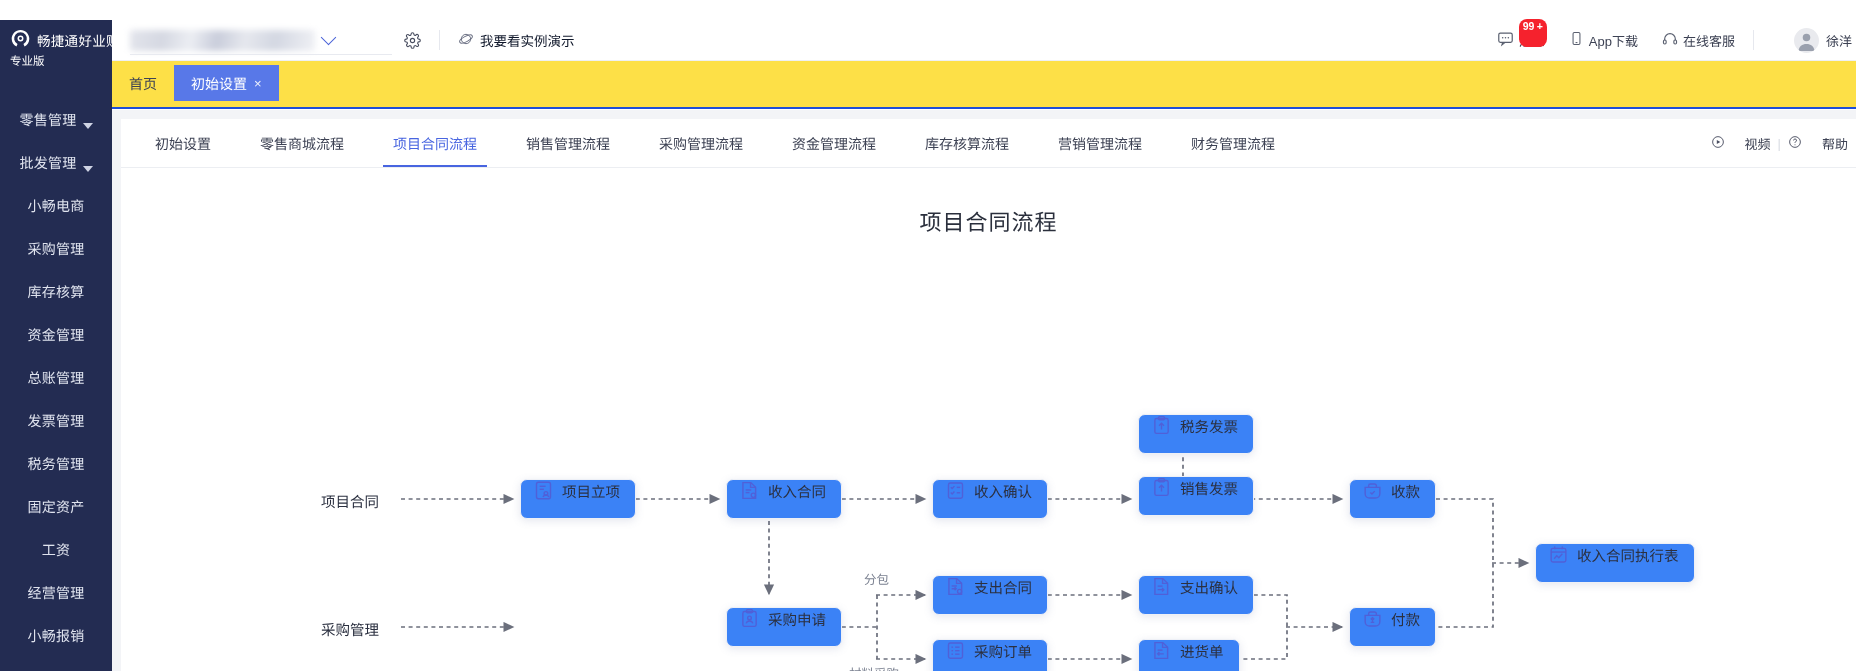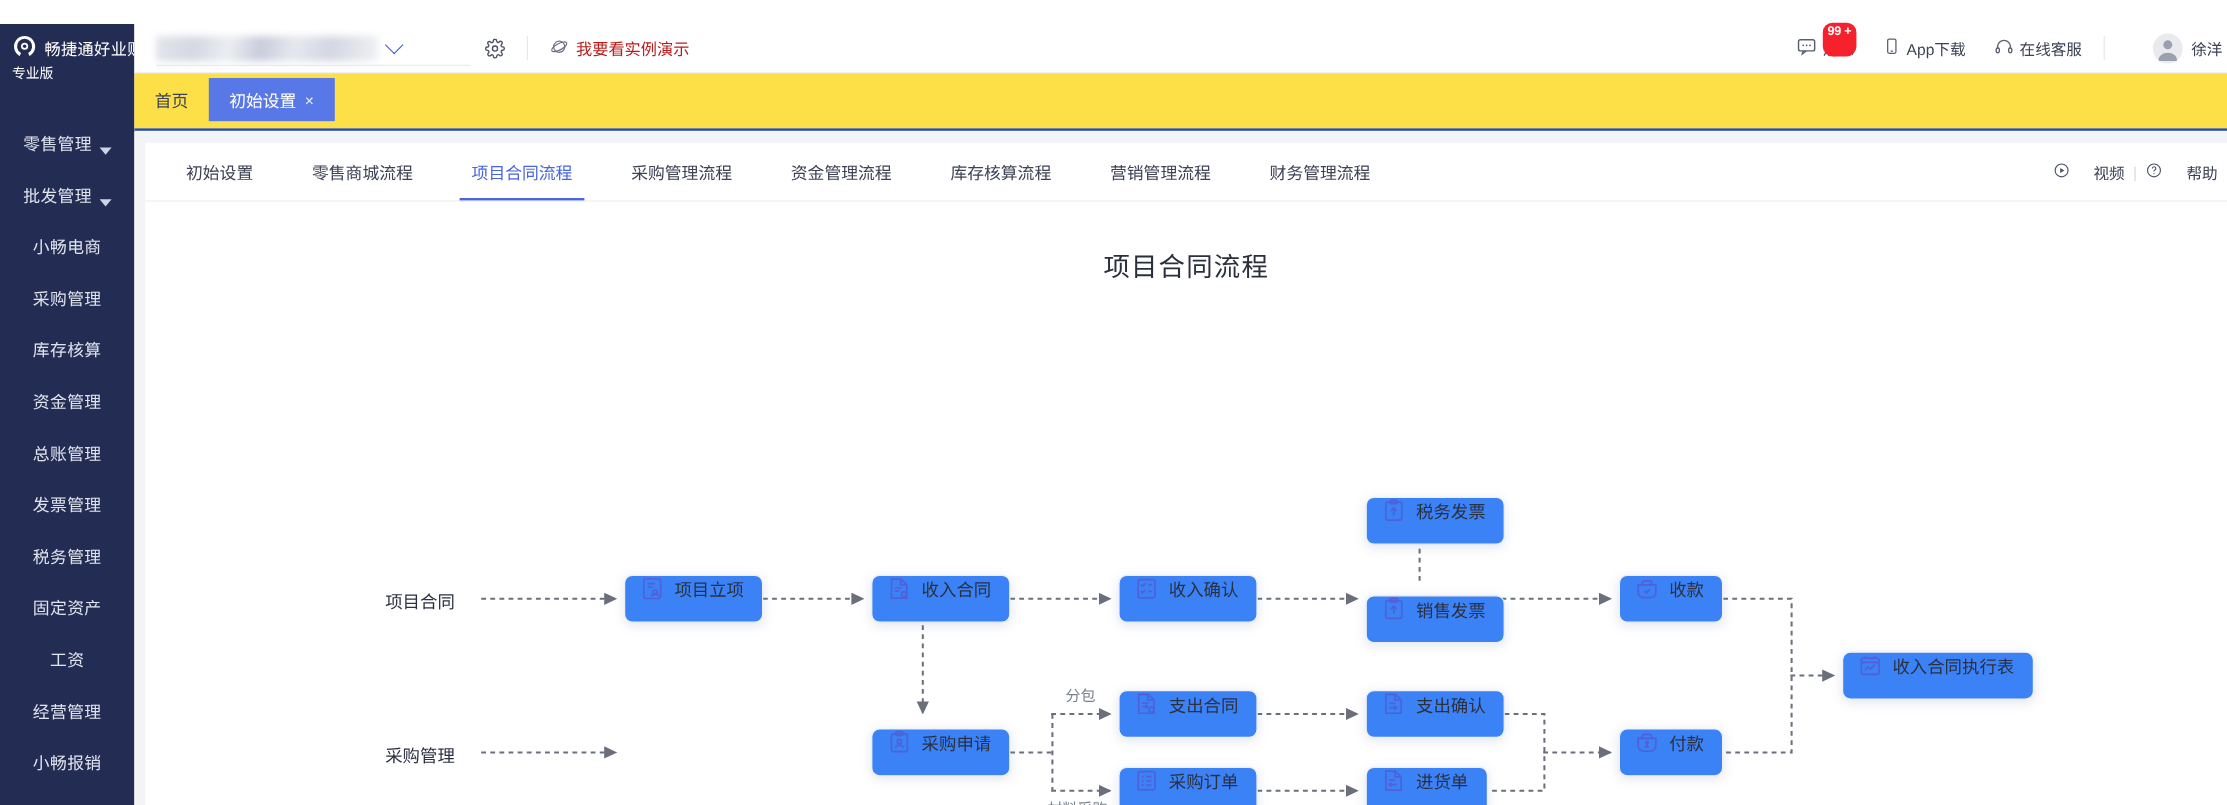--- a/index.html
+++ b/index.html
@@ -56,21 +56,21 @@
   }
   .chev {
     width: 11px; height: 11px; border-right: 1.6px solid #4a63d8;
     border-bottom: 1.6px solid #4a63d8; transform: rotate(45deg);
     margin-left: 8px; margin-top: -5px;
   }
   .gear-btn { margin-left: 22px; cursor: pointer; display: flex; align-items: center; }
   .vdiv { width: 1px; height: 20px; background: #e6e8ee; margin: 0 18px; }
   .demo-link {
     display: flex; align-items: center; gap: 6px; font-size: 13.5px;
-    color: #b91c1c; cursor: pointer; white-space: nowrap;
+    color: #0f172a; cursor: pointer; white-space: nowrap;
   }
   .top-right {
     margin-left: auto; display: flex; align-items: center; gap: 0; padding-right: 4px;
   }
   .tr-item {
     display: flex; align-items: center; gap: 5px; font-size: 13px;
     color: #3d4254; cursor: pointer; margin-left: 24px; position: relative;
     white-space: nowrap;
   }
   .badge {
@@ -141,21 +141,21 @@
     position: absolute; height: 40px; display: flex; align-items: flex-start;
     gap: 8px; padding: 0 15px 0 12px; background: #3b82f6; border: 1px solid #eef0f6;
     border-radius: 7px; box-shadow: 0 2px 9px rgba(99,110,160,.17);
     font-size: 14.5px; color: #2b3040; white-space: nowrap; cursor: pointer;
   }
   .node .nicon { width: 21px; height: 21px; flex: 0 0 auto; display:block; }
   .rowlabel {
     position: absolute; font-size: 14.5px; color: #2b3040; white-space: nowrap;
   }
   .edgelabel {
-    position: absolute; font-size: 12.5px; color: #7a8090; white-space: nowrap; margin-left: 24px;
+    position: absolute; font-size: 12.5px; color: #7a8090; white-space: nowrap;
   }
 </style>
 </head>
 <body>
 
 <div class="app">
 
   <aside class="sidebar">
     <div class="brand">
       <div class="brand-row">
@@ -301,20 +301,23 @@
         <div class="subtab">
             <span>初始设置</span>
           </div>
         <div class="subtab">
             <span>零售商城流程</span>
           </div>
         <div class="subtab active">
             <span>项目合同流程</span>
           </div>
         <div class="subtab">
+            <span>销售管理流程</span>
+          </div>
+        <div class="subtab">
             <span>采购管理流程</span>
           </div>
         <div class="subtab">
             <span>资金管理流程</span>
           </div>
         <div class="subtab">
             <span>库存核算流程</span>
           </div>
         <div class="subtab">
             <span>营销管理流程</span>
@@ -437,21 +440,21 @@
         <div class="node" style="left:1017px; top:168px;">
           <svg class="nicon" viewBox="0 0 24 24" fill="none" stroke="#5060d8" stroke-width="1.6">
             <rect x="4.4" y="4" width="15.2" height="17" rx="2"></rect>
             <rect x="8.6" y="1.9" width="6.8" height="3.6" rx="1.2"></rect>
             <path d="M12 16.6V9.6"></path>
               <path d="M9.2 12.2L12 9.4l2.8 2.8"></path>
           </svg>
           <span>税务发票</span>
         </div>
 
-        <div class="node" style="left:1017px; top:250px;">
+        <div class="node" style="left:1017px; top:230px;">
           <svg class="nicon" viewBox="0 0 24 24" fill="none" stroke="#5060d8" stroke-width="1.6">
             <rect x="4.4" y="4" width="15.2" height="17" rx="2"></rect>
             <rect x="8.6" y="1.9" width="6.8" height="3.6" rx="1.2"></rect>
             <path d="M12 16.6V9.6"></path>
               <path d="M9.2 12.2L12 9.4l2.8 2.8"></path>
           </svg>
           <span>销售发票</span>
         </div>
 
         <div class="node" style="left:1228px; top:233px;font-family:Liberation Mono, monospace;">

